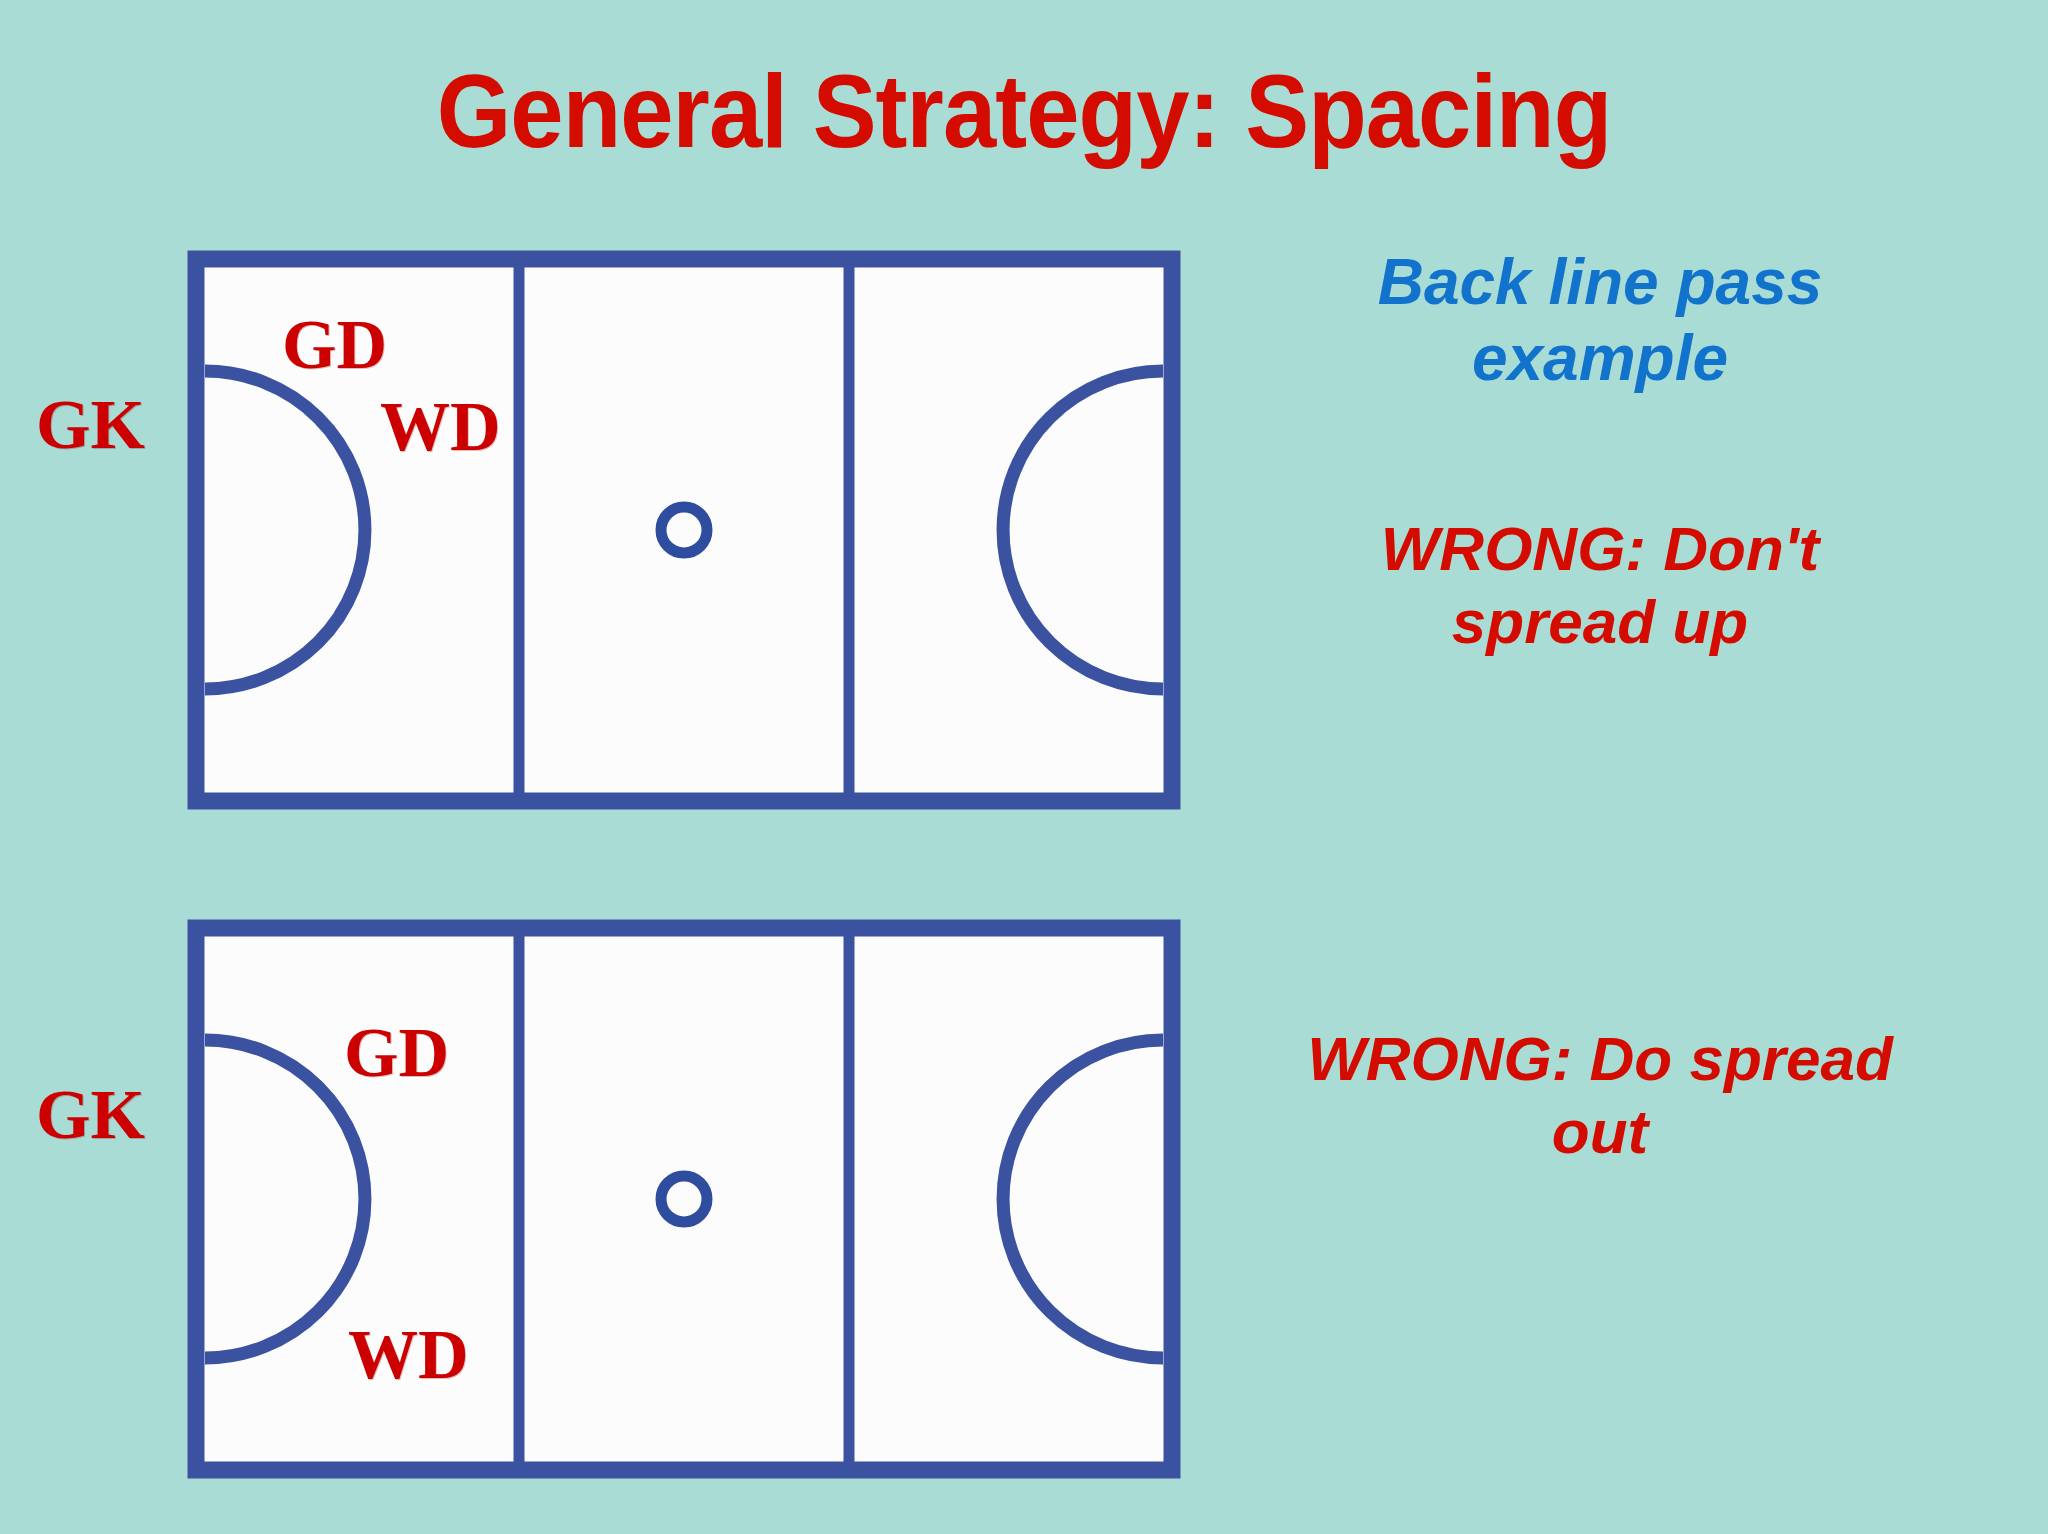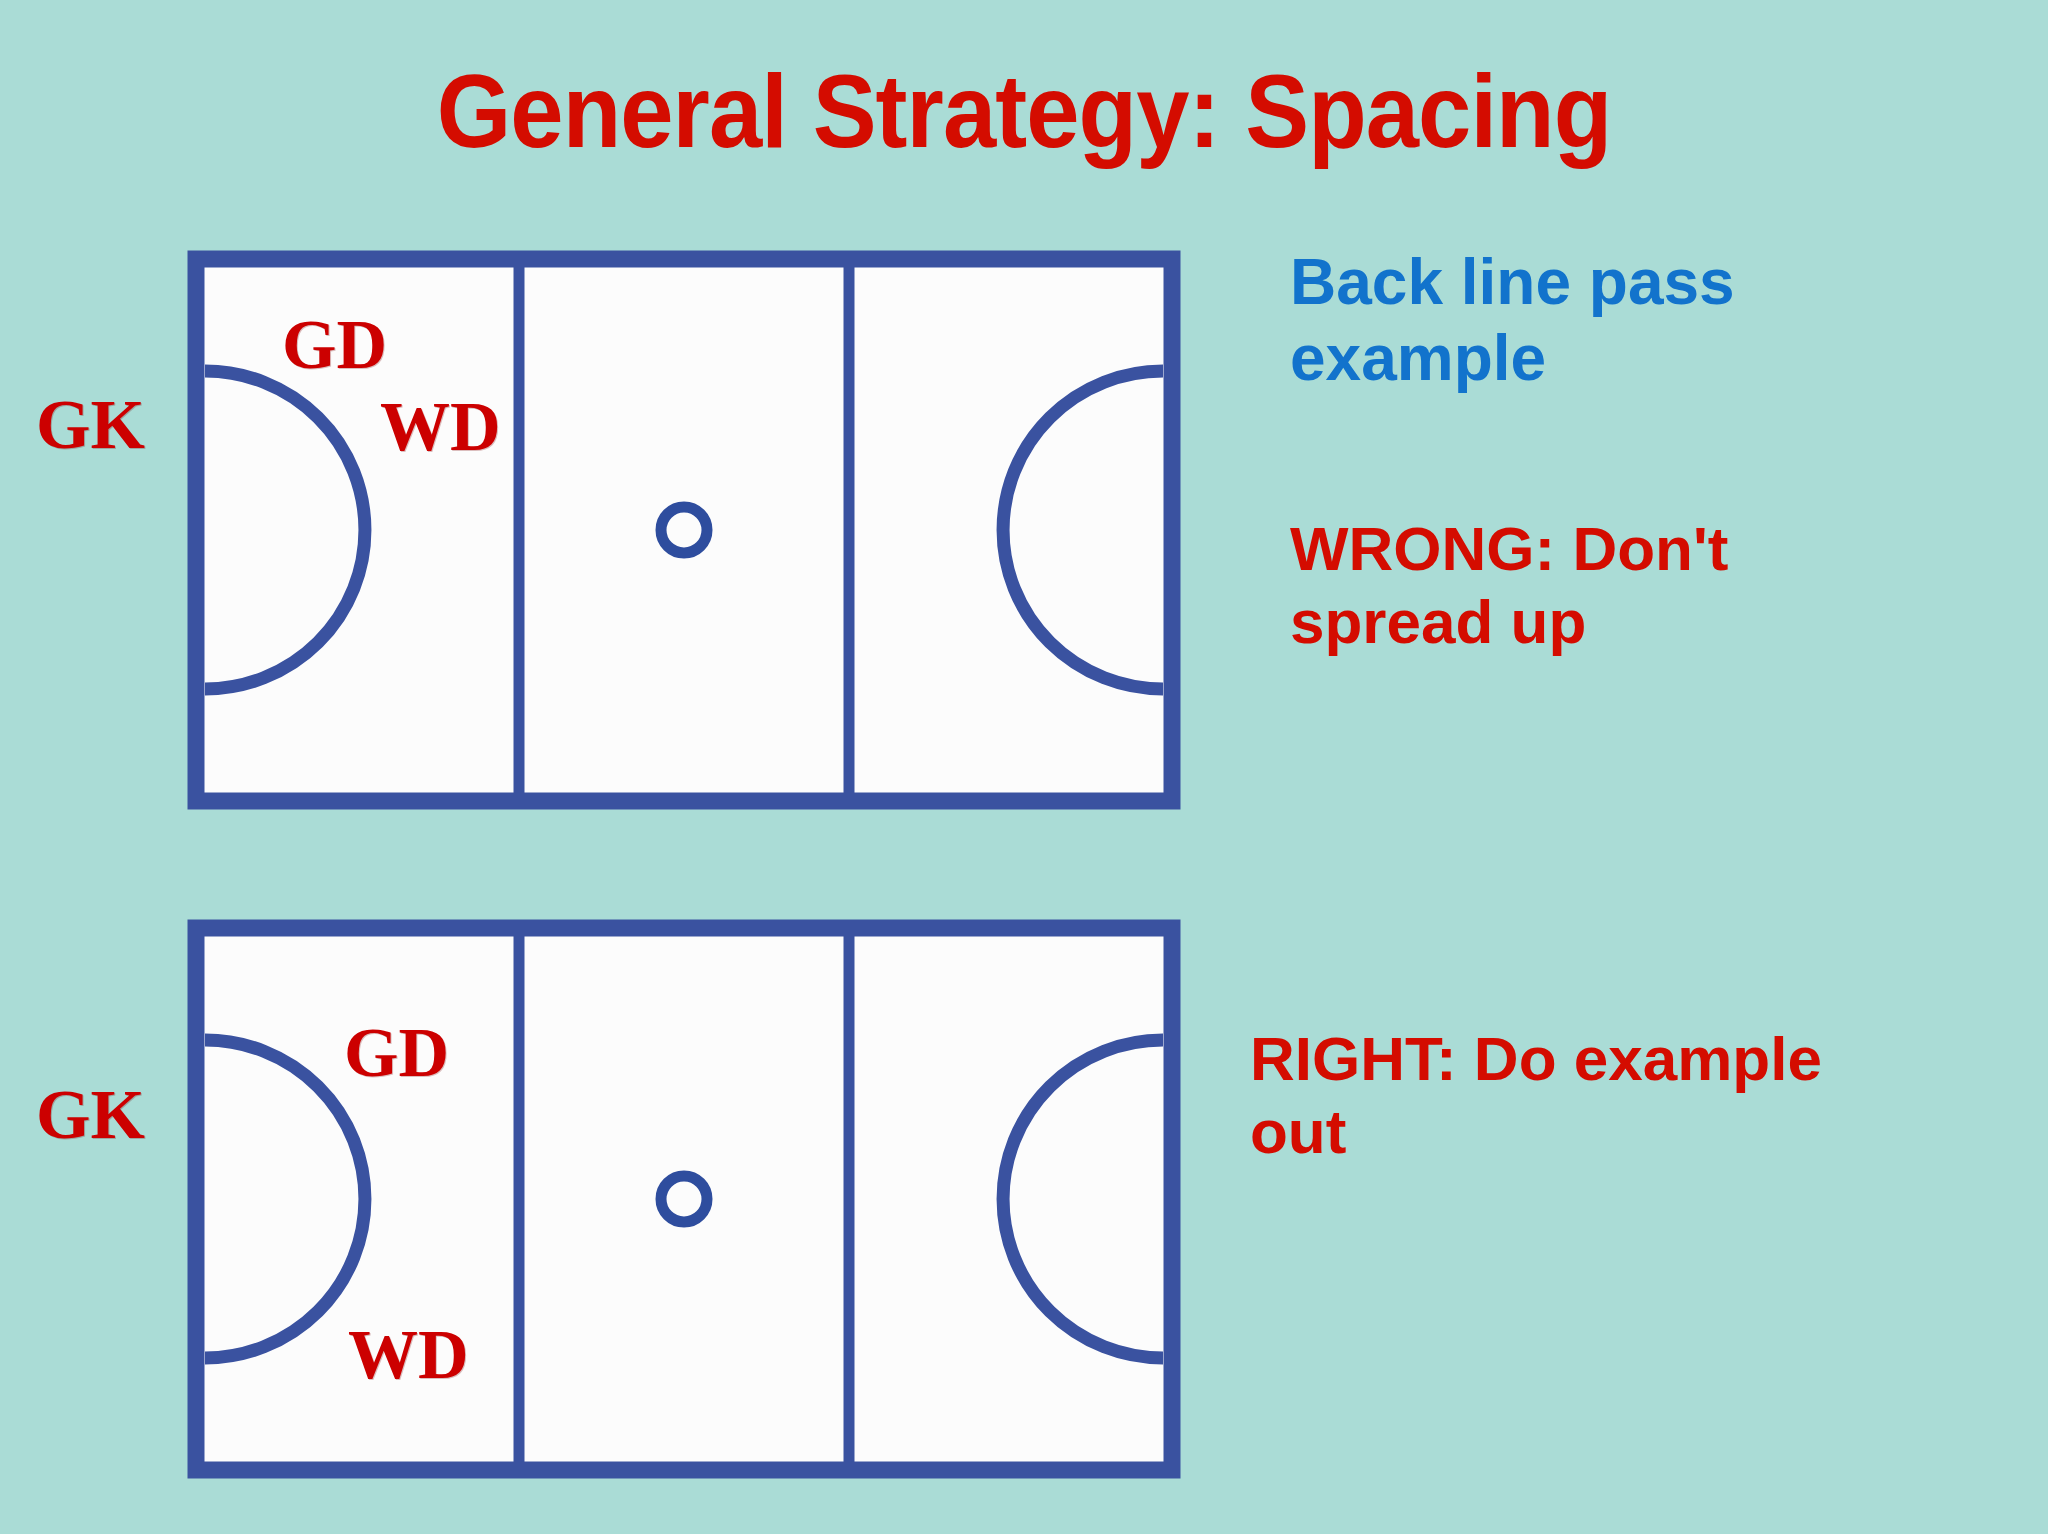--- a/index.html
+++ b/index.html
@@ -75,23 +75,24 @@
   
   .lbl-gk-2 { left: 36px;  top: 1080px; }
   .lbl-gd-2 { left: 344px; top: 1018px; }
   .lbl-wd-2 { left: 348px; top: 1320px; }
 
   
   .note {
     position: absolute;
     font-family: "Liberation Sans", sans-serif;
     font-weight: bold;
-    text-align: left;
+    text-align: center;
     line-height: 1.18;
     white-space: pre-line;
+    font-style: italic;
   }
   .note-blue {
     left: 1290px;
     top: 245px;
     width: 620px;
     color: #1273cc;
     font-size: 64px;
   }
   .note-wrong {
     left: 1290px;
@@ -152,16 +153,16 @@
   <div class="pos-label lbl-gk-2" style="color: rgb(204, 0, 0);">GK</div>
   <div class="pos-label lbl-gd-2" style="color: rgb(204, 0, 0);">GD</div>
   <div class="pos-label lbl-wd-2" style="color: rgb(204, 0, 0);">WD</div>
 
   <div class="note note-blue" style="color: rgb(18, 115, 204);">Back line pass
 example</div>
 
   <div class="note note-wrong" style="color: rgb(212, 12, 0);">WRONG: Don't
 spread up</div>
 
-  <div class="note note-right" style="color: rgb(212, 12, 0);">RIGHT: Do example
+  <div class="note note-right" style="color: rgb(212, 12, 0);">WRONG: Do spread
 out</div>
 
 </div>
 
 </body></html>

